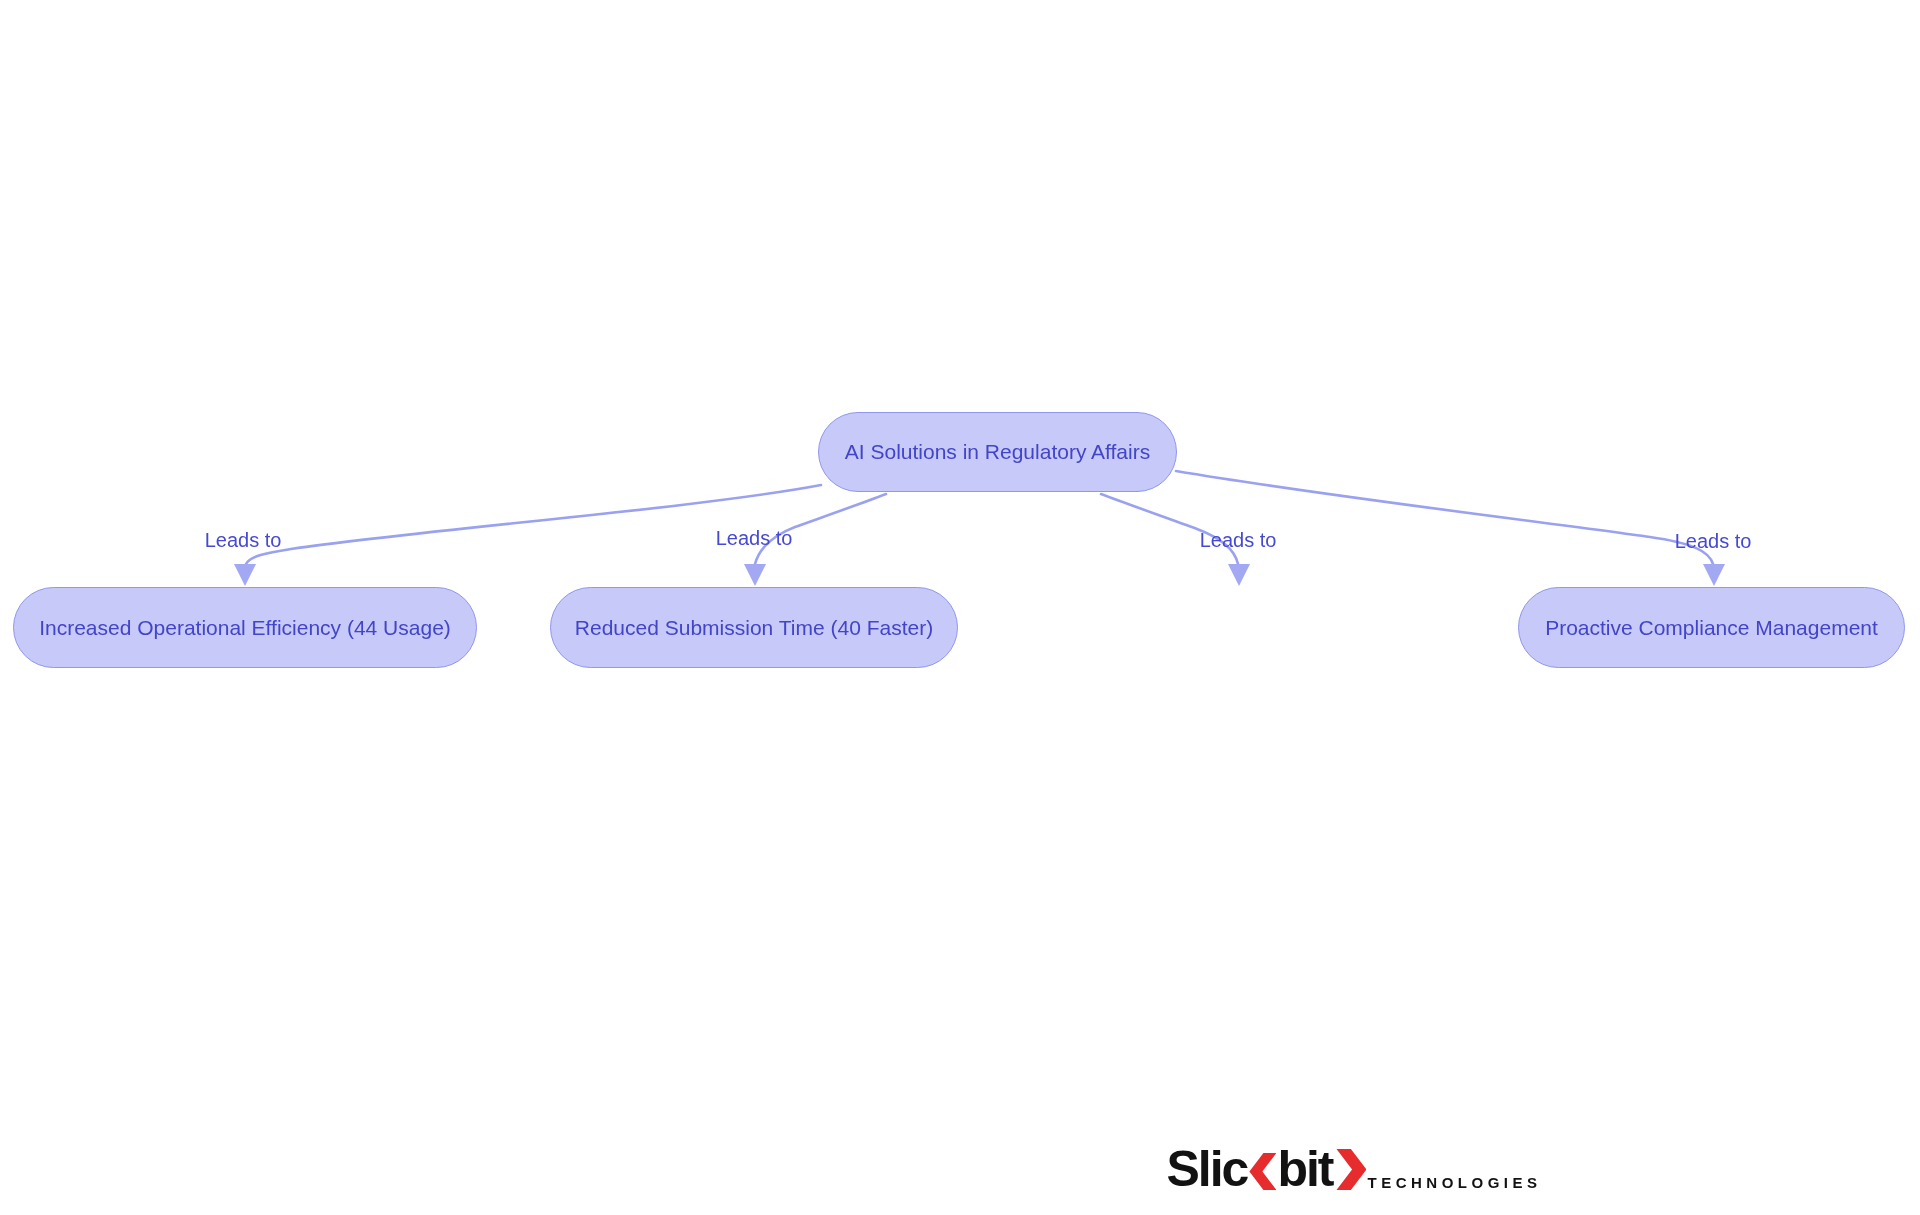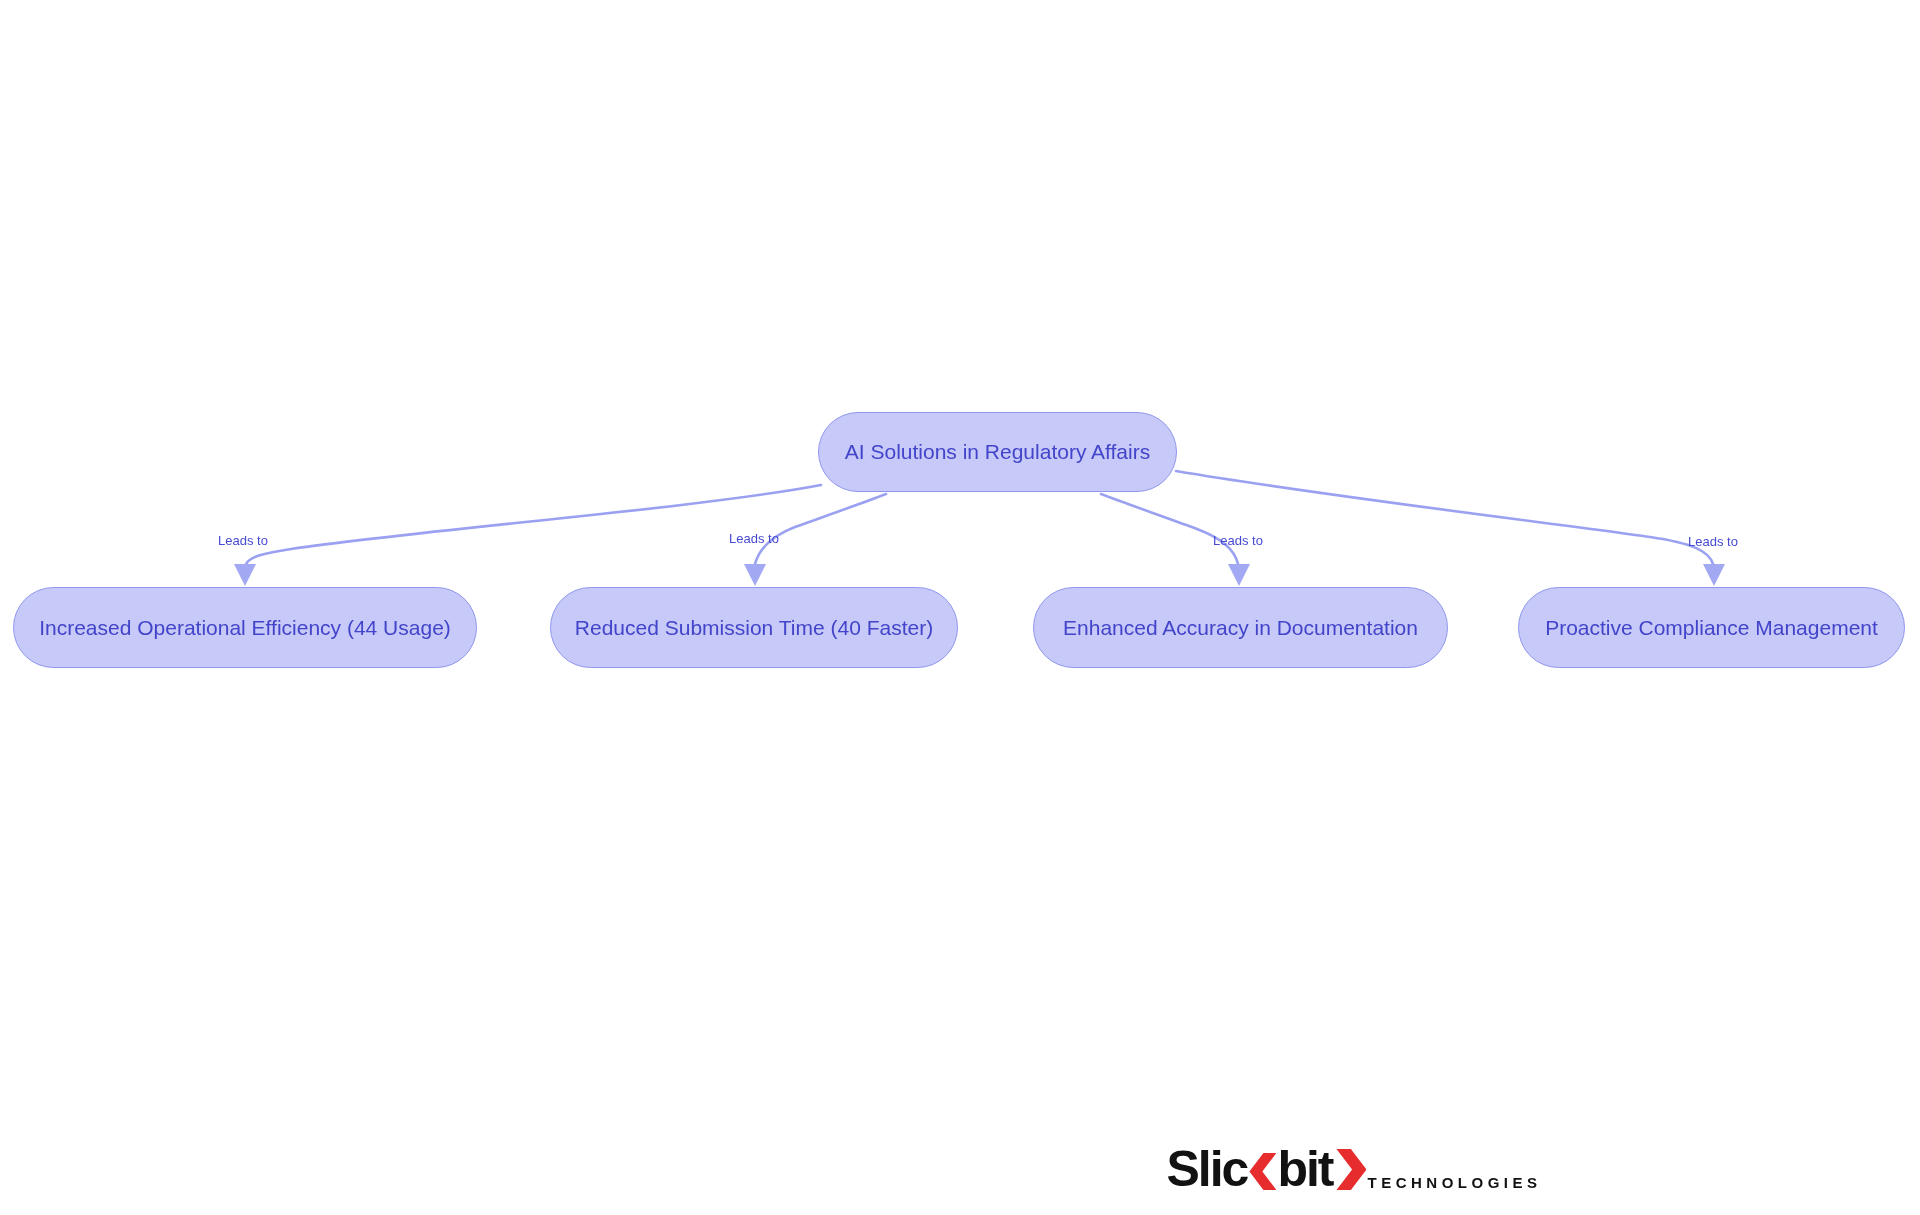--- a/index.html
+++ b/index.html
@@ -37,21 +37,21 @@
   }
   .node-root{left:818px;top:412px;width:359px;height:80px;}
   .node-c1{left:13px;top:587px;width:464px;height:81px;}
   .node-c2{left:550px;top:587px;width:408px;height:81px;}
   .node-c3{left:1033px;top:587px;width:415px;height:81px;}
   .node-c4{left:1518px;top:587px;width:387px;height:81px;}
   .edge-label{
     position:absolute;
     transform:translate(-50%,-50%);
     color:var(--edge-label);
-    font-size:13px;
+    font-size:20px;
     white-space:nowrap;
     background:transparent;
   }
   .edge-label.l1{left:243px;top:540px;}
   .edge-label.l2{left:754px;top:538px;}
   .edge-label.l3{left:1238px;top:540px;}
   .edge-label.l4{left:1713px;top:541px;}
   .logo{
     position:absolute;right:58px;bottom:24px;
     display:flex;flex-direction:row;align-items:flex-end;
@@ -105,23 +105,20 @@
   <div class="node node-root">
     <span>AI Solutions in Regulatory Affairs</span>
   </div>
 
   <div class="node node-c1">
     <span>Increased Operational Efficiency (44 Usage)</span>
   </div>
   <div class="node node-c2">
     <span>Reduced Submission Time (40 Faster)</span>
   </div>
-  <div class="node node-c3">
-    <span>Enhanced Accuracy in Documentation</span>
-  </div>
   <div class="node node-c4">
     <span>Proactive Compliance Management</span>
   </div>
 
   <div class="edge-label l1">Leads to</div>
   <div class="edge-label l2">Leads to</div>
   <div class="edge-label l3">Leads to</div>
   <div class="edge-label l4">Leads to</div>
 
   <div class="logo">

